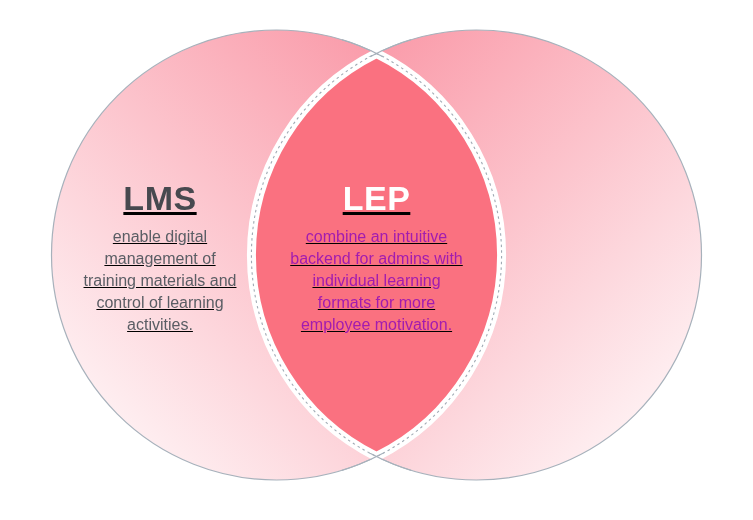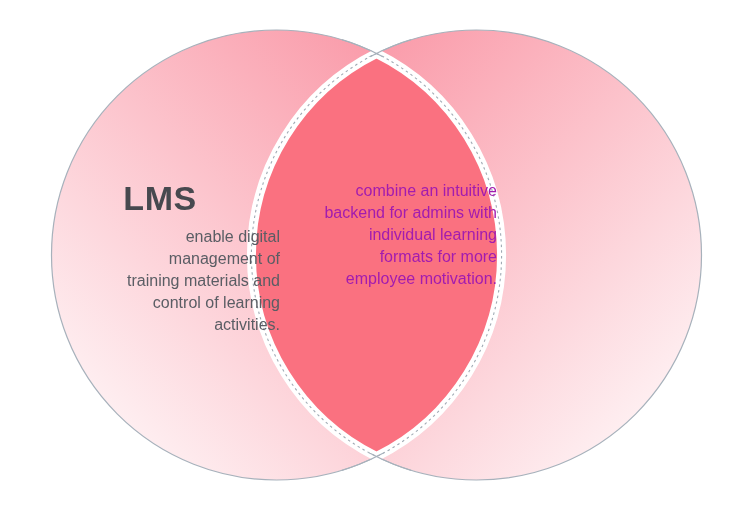--- a/index.html
+++ b/index.html
@@ -9,37 +9,37 @@
     height: 520px;
     background: #ffffff;
     overflow: hidden;
     font-family: "Liberation Sans", sans-serif;
   }
   .stage svg { position: absolute; left: 0; top: 0; }
   .col {
     position: absolute;
     top: 180px;
     text-align: center;
+    text-decoration: underline;
   }
   .col-left  { left: 40px;  width: 240px; }
   .col-mid   { left: 256px; width: 241px; }
   .col-right { left: 482px; width: 240px; }
   .col h2 {
     margin: 0 0 10px 0;
     font-size: 34px;
     line-height: 36px;
     font-weight: bold;
     letter-spacing: 0.5px;
   }
   .col p {
     margin: 0;
     font-size: 16px;
     line-height: 22px;
     white-space: pre-line;
-    text-align: right;
   }
 </style>
 </head>
 <body>
 
 <div class="stage">
 
   <svg width="753" height="520" viewBox="0 0 753 520">
     <defs>
       <linearGradient id="gradL" gradientUnits="userSpaceOnUse" x1="51" y1="480" x2="502" y2="30">
@@ -72,20 +72,21 @@
   <div class="col col-left">
     <h2 style="color: rgb(71, 73, 79);">LMS</h2>
     <p style="color: rgb(90, 93, 100);">enable digital
 management of
 training materials and
 control of learning
 activities.</p>
   </div>
 
   <div class="col col-mid">
+    <h2 style="color: rgb(255, 255, 255);">LEP</h2>
     <p style="color: #a21caf;">combine an intuitive
 backend for admins with
 individual learning
 formats for more
 employee motivation.</p>
   </div>
 
   <div class="col col-right">
   </div>
 

